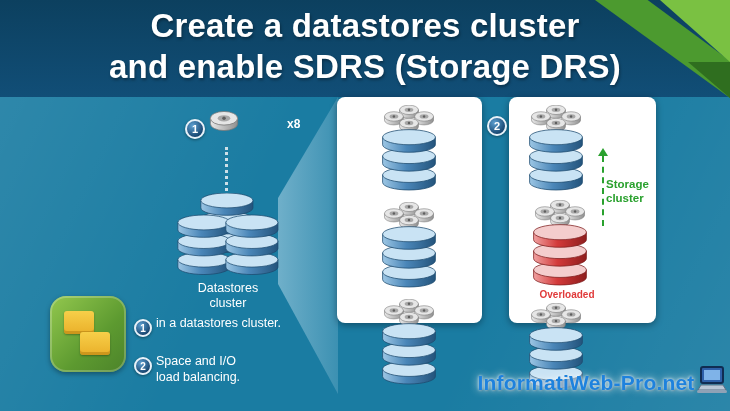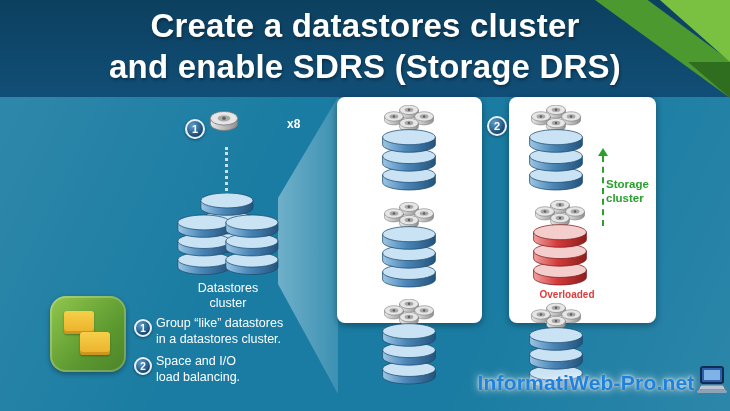--- a/index.html
+++ b/index.html
@@ -164,21 +164,20 @@
 
   <div class="beam"></div>
 
   <div class="vmw-logo">
     <div class="vmw-block vmw-b1"></div>
     <div class="vmw-block vmw-b2"></div>
   </div>
 
   <div class="badge small" style="left:134px; top:319px;">1</div>
   <div class="note-text note-1">
-    <div>Group “like” datastores</div>
     <div>in a datastores cluster.</div>
   </div>
   <div class="badge small" style="left:134px; top:357px;">2</div>
   <div class="note-text note-2">
     <div>Space and I/O</div>
     <div>load balancing.</div>
   </div>
 
   <div class="panel panel-a">
     <svg class="ds" style="left:39px; top:8px;" viewBox="0 0 70 92">

